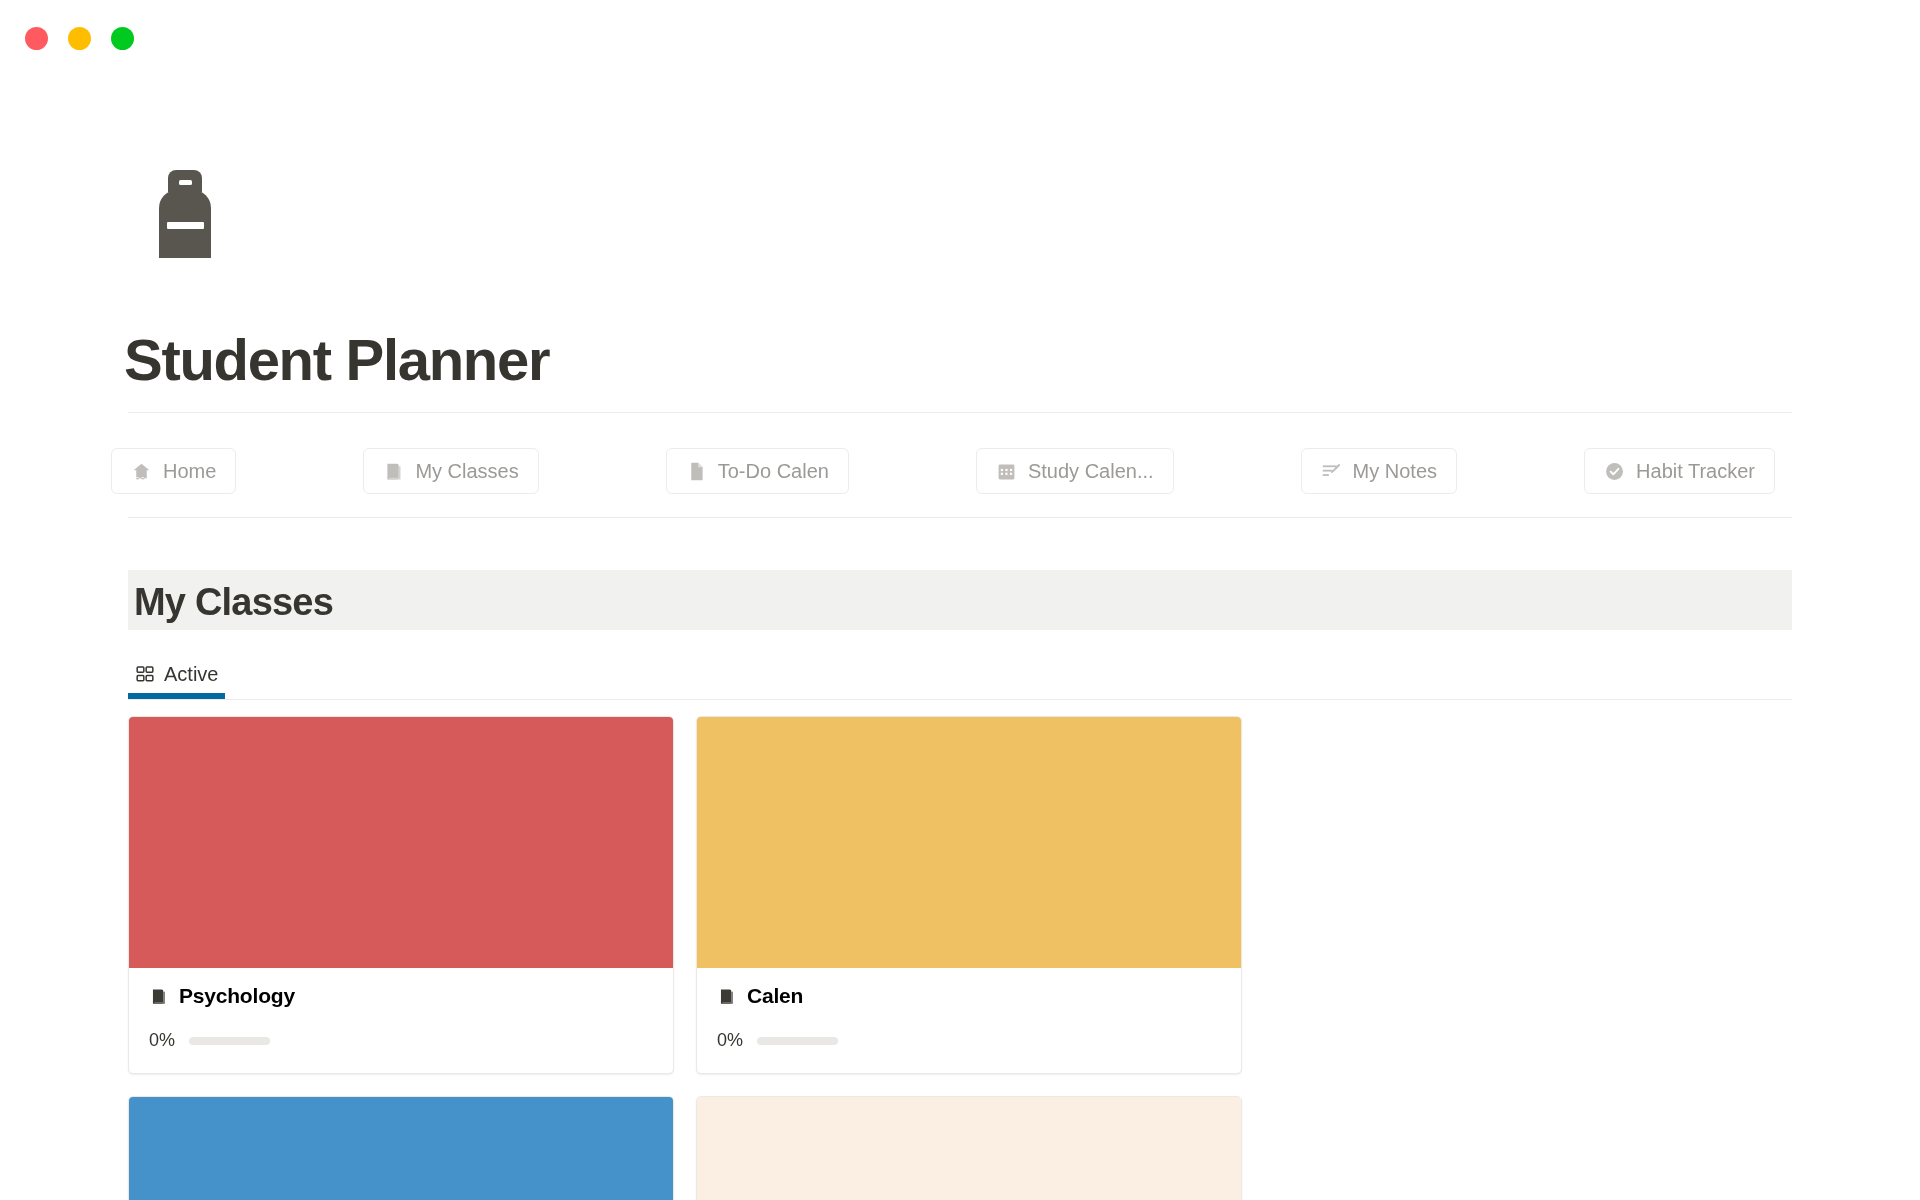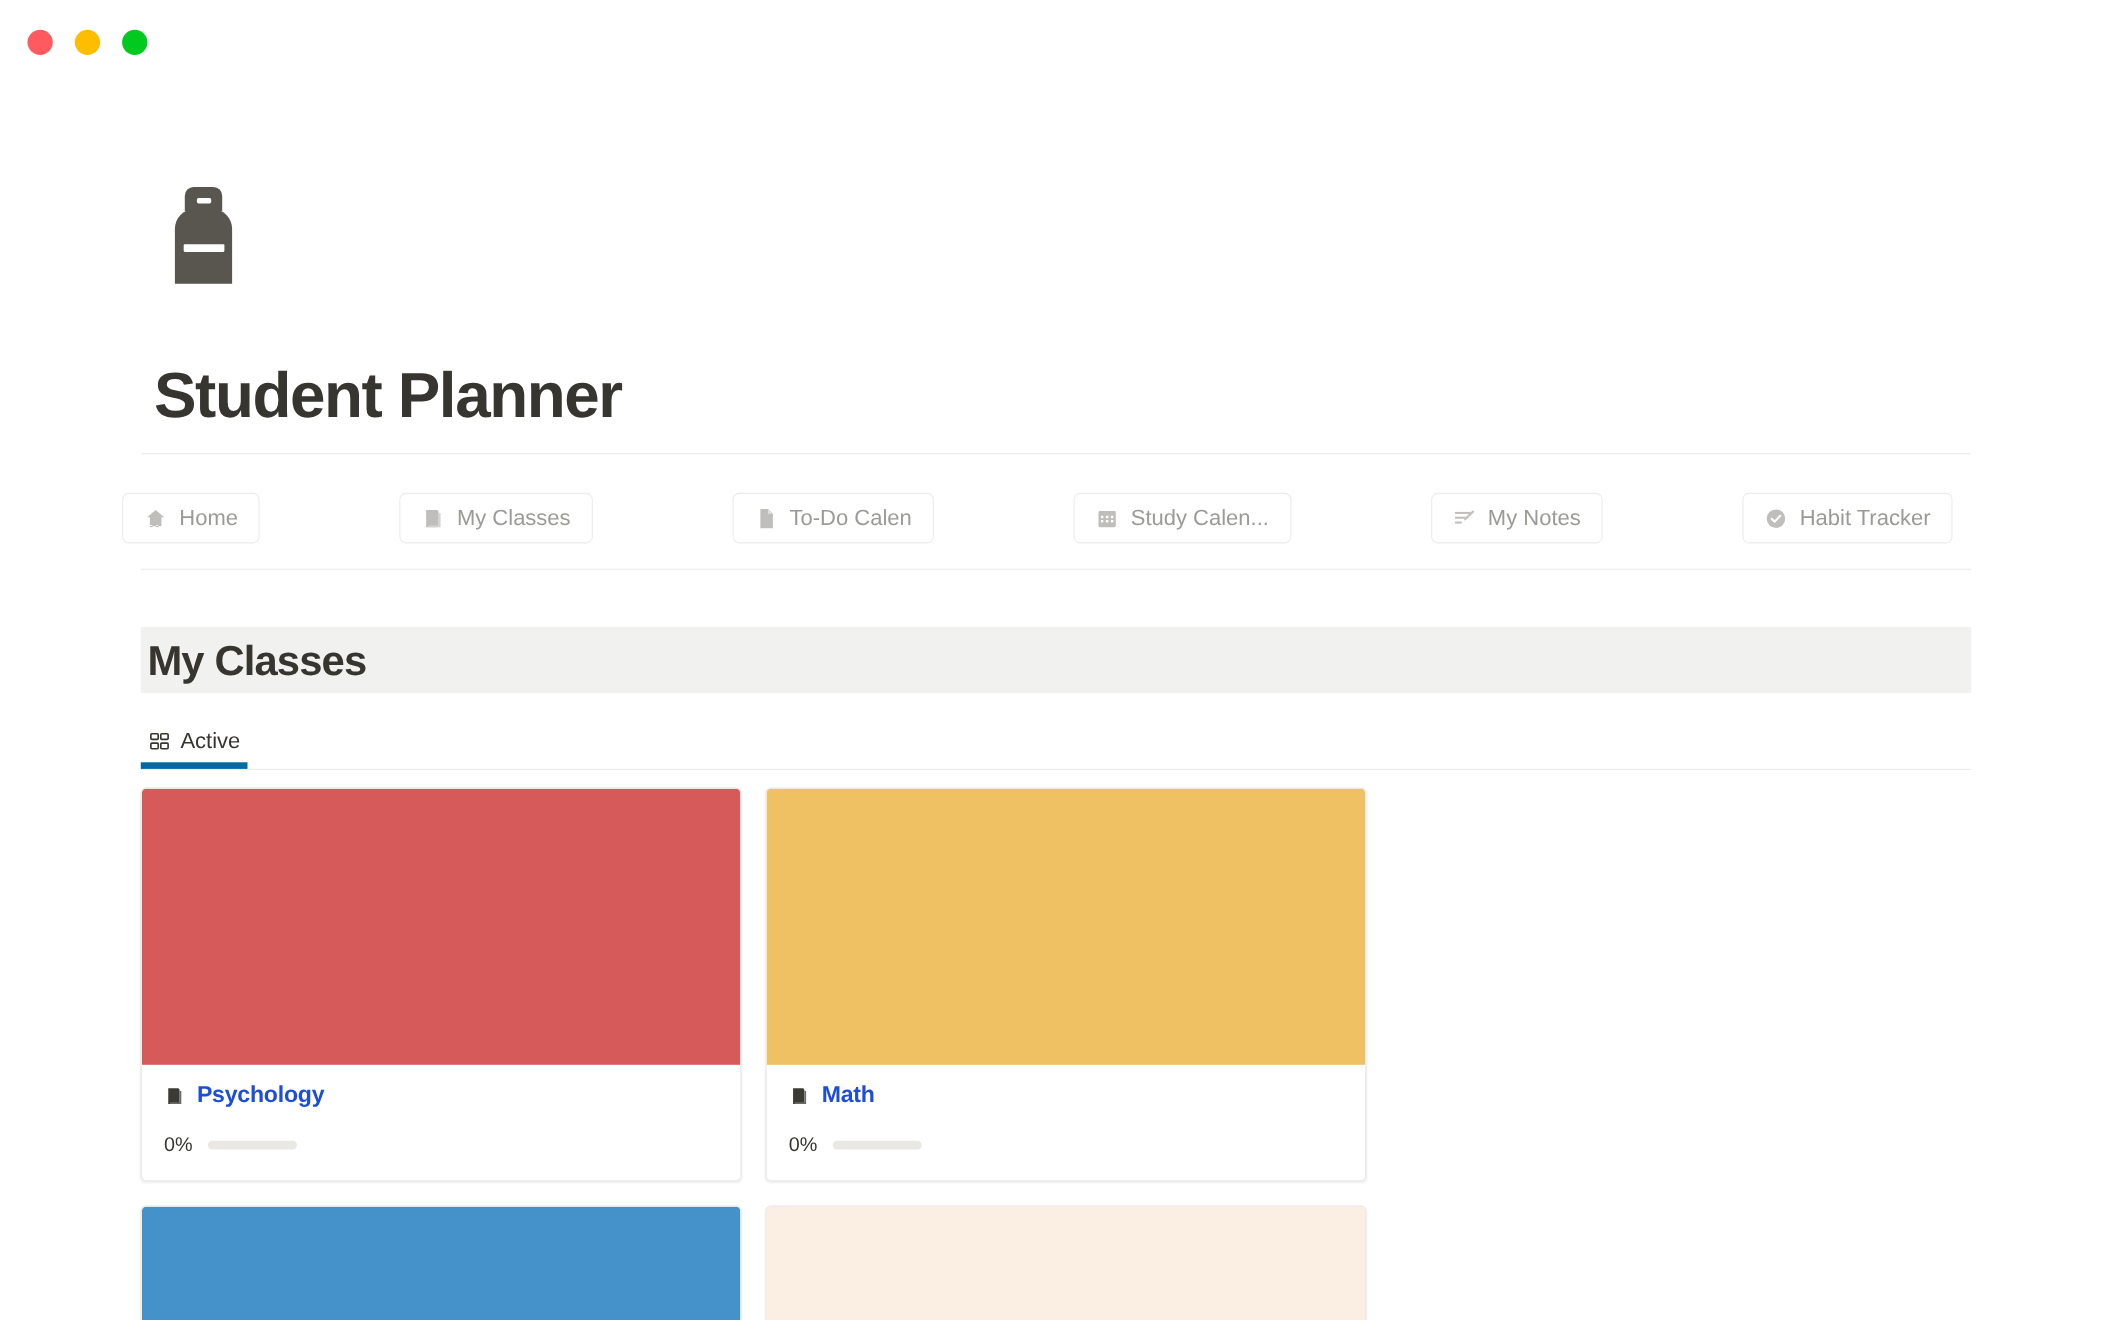--- a/index.html
+++ b/index.html
@@ -50,21 +50,21 @@
     top: 168px;
     left: 155px;
     width: 60px;
     height: 92px;
   }
 
   
   .page-title {
     position: absolute;
     top: 331px;
-    left: 140px;
+    left: 124px;
     font-size: 58px;
     font-weight: bold;
     letter-spacing: -1.3px;
     color: #37352F;
     line-height: 1;
   }
 
   
   .divider {
     position: absolute;
@@ -196,21 +196,21 @@
     display: inline-flex;
     align-items: center;
     justify-content: center;
     width: 19px;
     height: 19px;
     flex: 0 0 19px;
   }
   .card-title {
     font-size: 21px;
     font-weight: bold;
-    color: #1d4ed8;
+    color: #000000;
     letter-spacing: -0.2px;
   }
   .card-progress-row {
     display: flex;
     align-items: center;
     gap: 14px;
     margin-top: 22px;
   }
   .progress-label {
     font-size: 18px;
@@ -373,21 +373,21 @@
     <div class="class-card">
       <div class="card-cover" style="background:#EFC163"></div>
       <div class="card-body">
         <div class="card-title-row">
           <span class="card-icon">
             <svg width="19" height="19" viewBox="0 0 24 24" xmlns="http://www.w3.org/2000/svg">
               <path d="M5 3 h11 a2 2 0 0 1 2 2 v14 a2 2 0 0 1 -2 2 h-11 z" fill="#3B3A35"></path>
               <path d="M18 6 h2 v15 h-13 v-2 h11 z" fill="#6B6A65"></path>
             </svg>
           </span>
-          <span class="card-title">Math</span>
+          <span class="card-title">Calen</span>
         </div>
         <div class="card-progress-row">
           <span class="progress-label">0%</span>
           <span class="progress-track">
             <span class="progress-fill" style="width:0%"></span>
           </span>
         </div>
       </div>
     </div>
 

